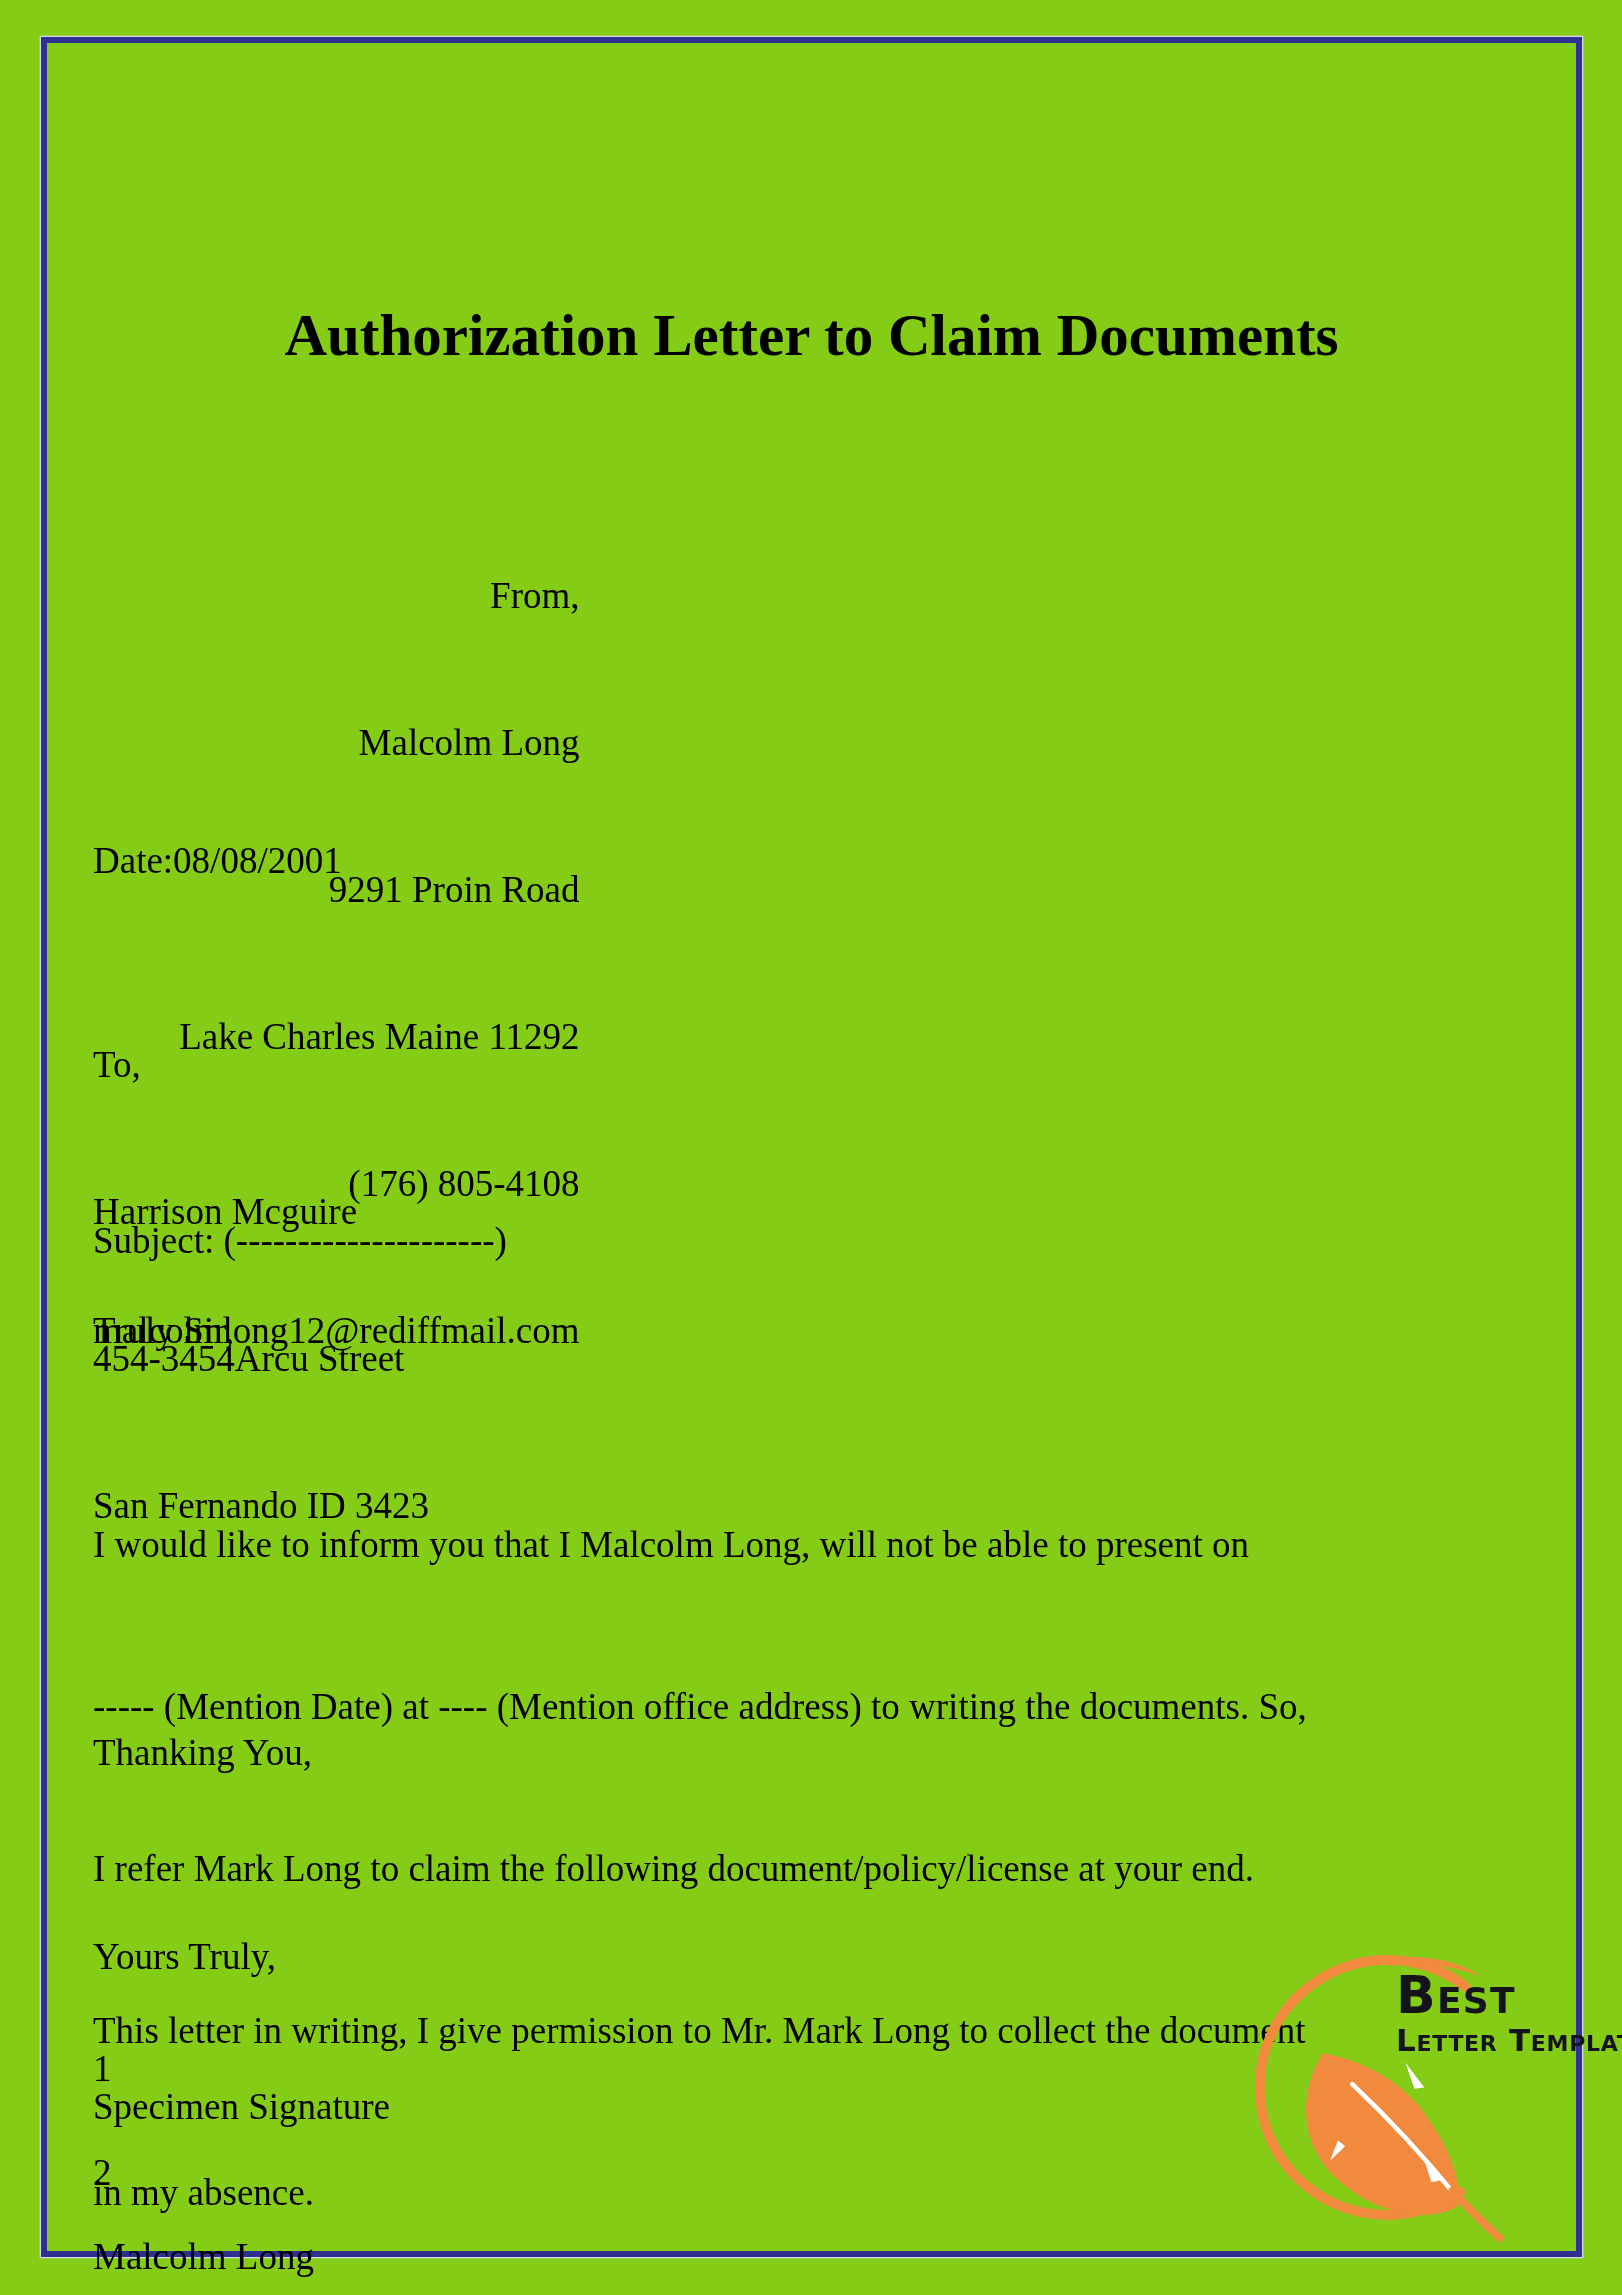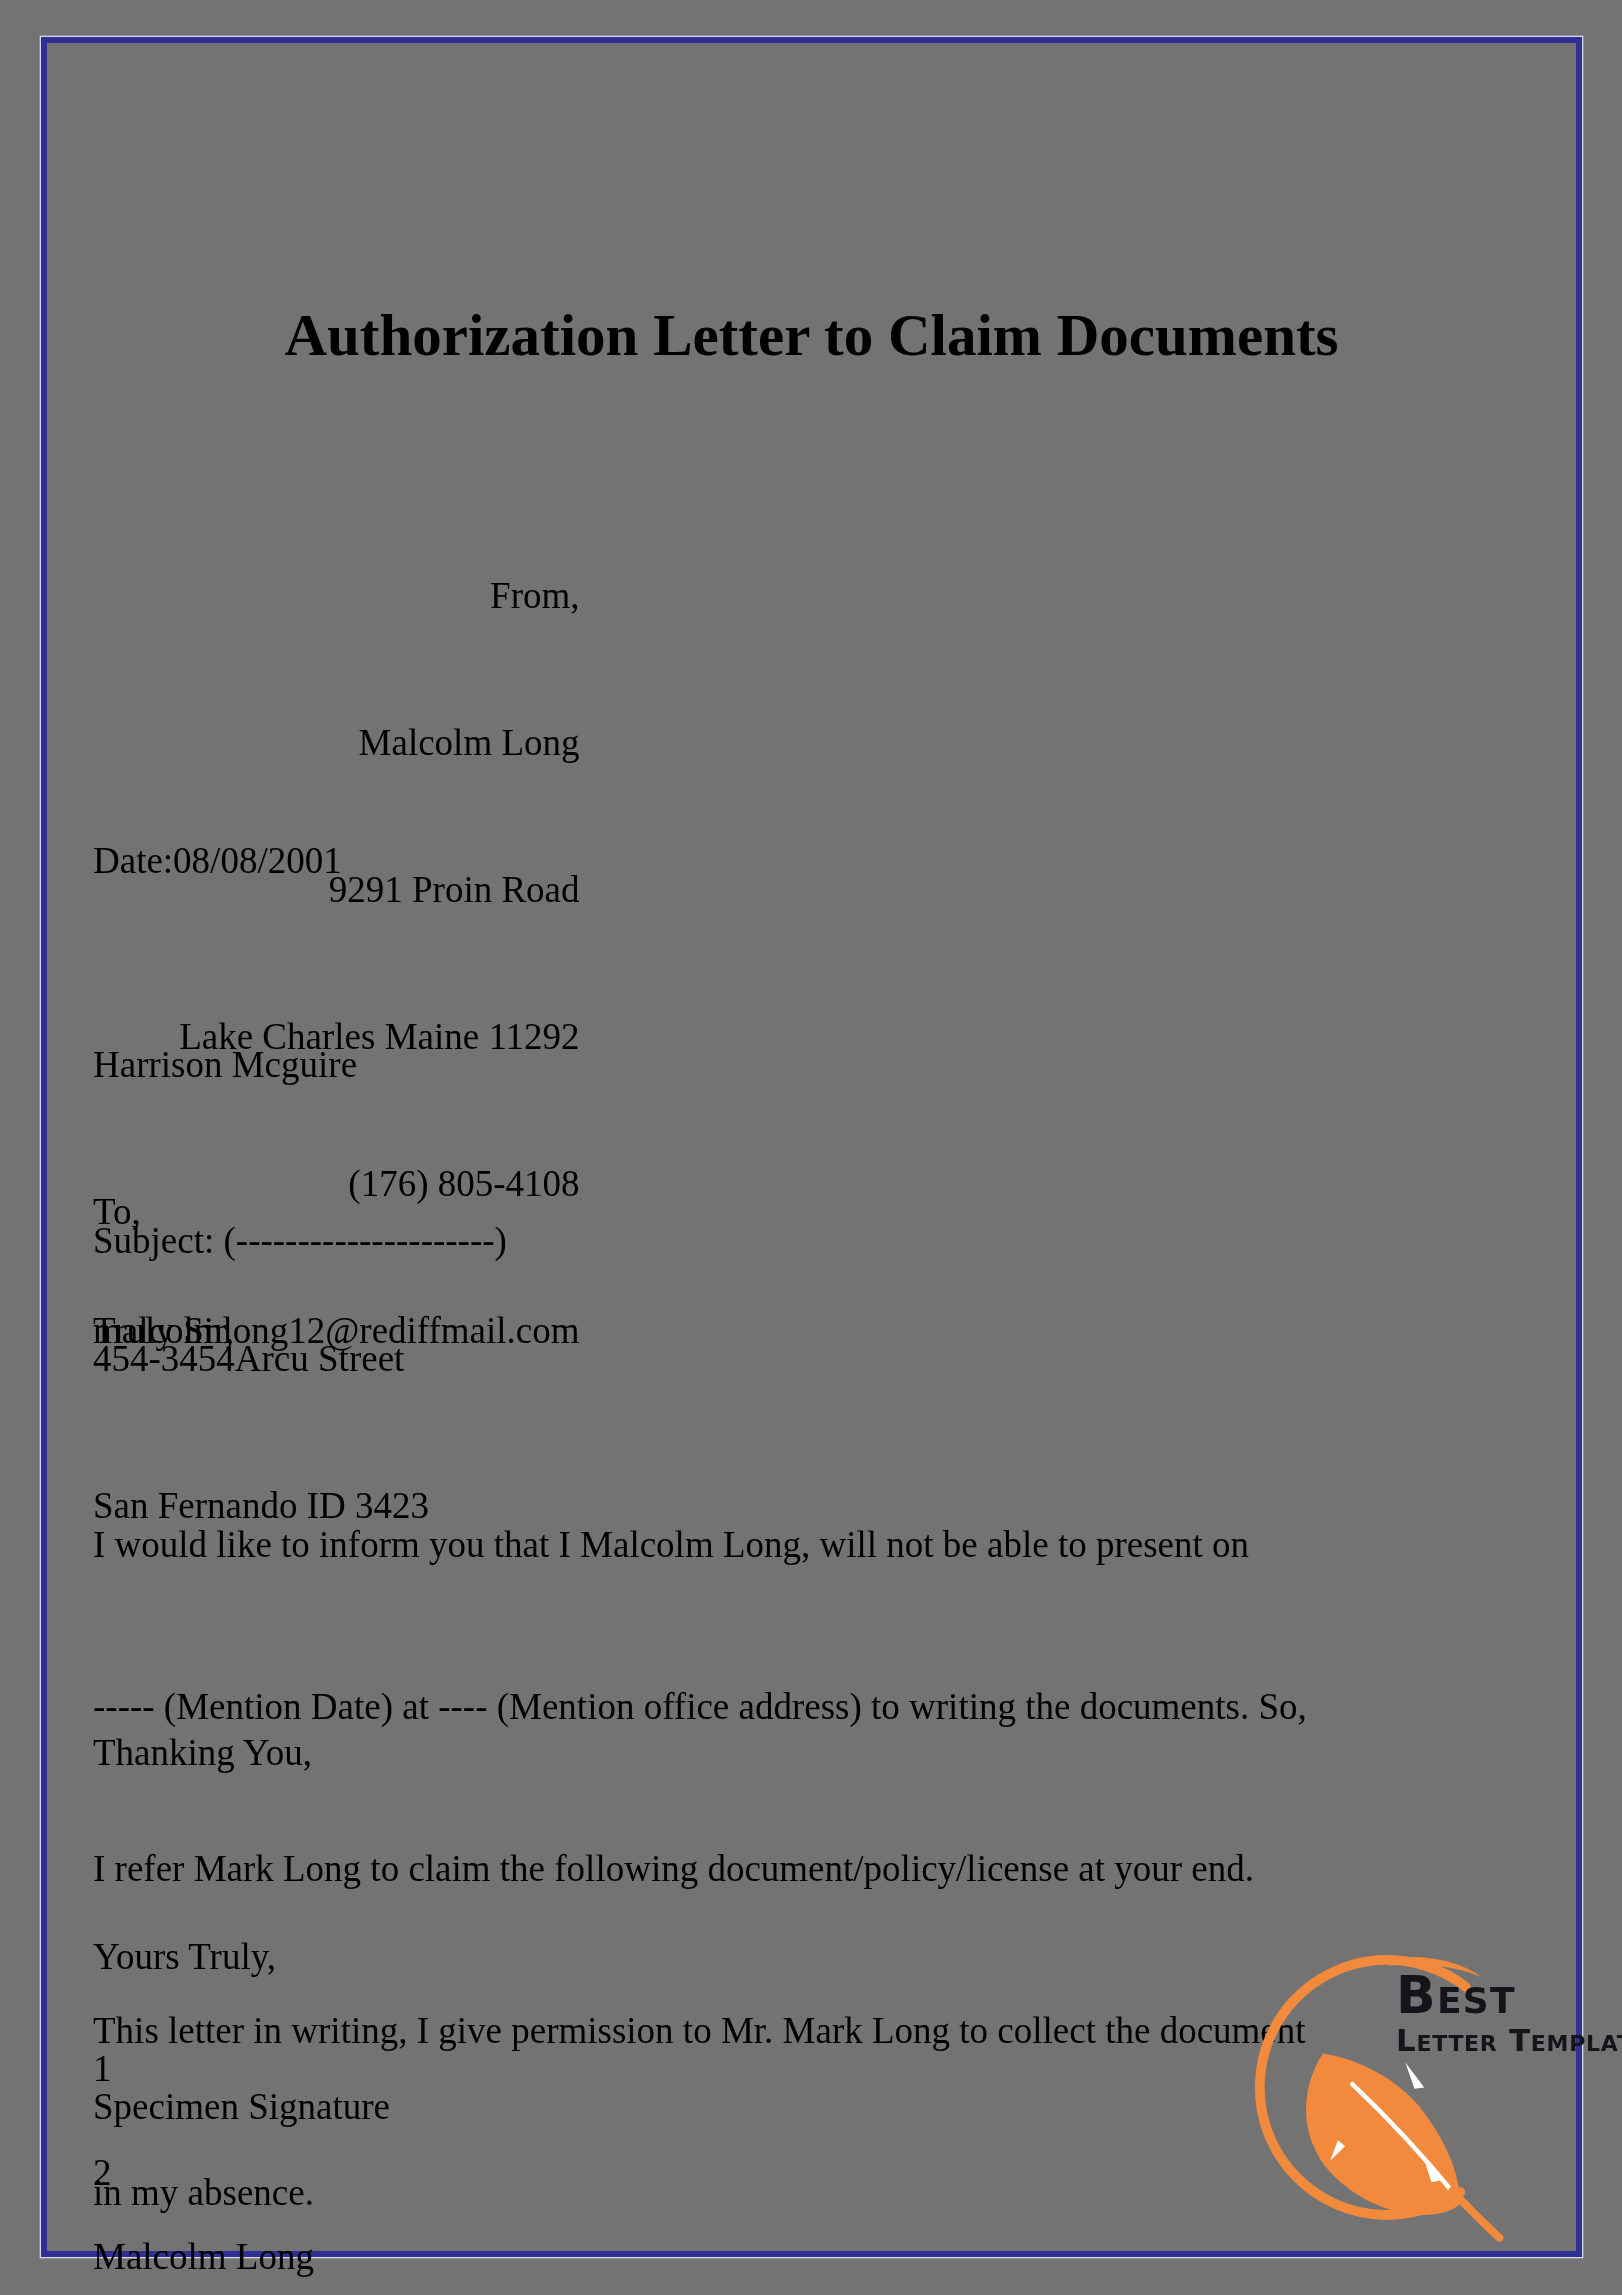--- a/index.html
+++ b/index.html
@@ -4,21 +4,21 @@
 <style>
   html, body {
     margin: 0;
     padding: 0;
     background: #ffffff;
   }
   .page {
     position: relative;
     width: 1623px;
     height: 2295px;
-    background: #737373;
+    background: #84cc16;
     font-family: "Liberation Serif", serif;
     color: #000000;
     overflow: hidden;
   }
   .page-border {
     position: absolute;
     left: 41px;
     top: 37px;
     width: 1541px;
     height: 2220px;
@@ -109,22 +109,22 @@
     <div>Malcolm Long</div>
     <div>9291 Proin Road</div>
     <div>Lake Charles Maine 11292</div>
     <div>(176) 805-4108</div>
     <div>malcolmlong12@rediffmail.com</div>
   </div>
 
   <div class="block block-date">Date:08/08/2001</div>
 
   <div class="block block-to">
+    <div>To,</div>
     <div>Harrison Mcguire</div>
-    <div>To,</div>
     <div>454-3454Arcu Street</div>
     <div>San Fernando ID 3423</div>
   </div>
 
   <div class="block block-subject">Subject: (---------------------)</div>
 
   <div class="block block-dear">Truly Sir,</div>
 
   <div class="block block-body">
     <div>I would like to inform you that I Malcolm Long, will not be able to present on</div>

